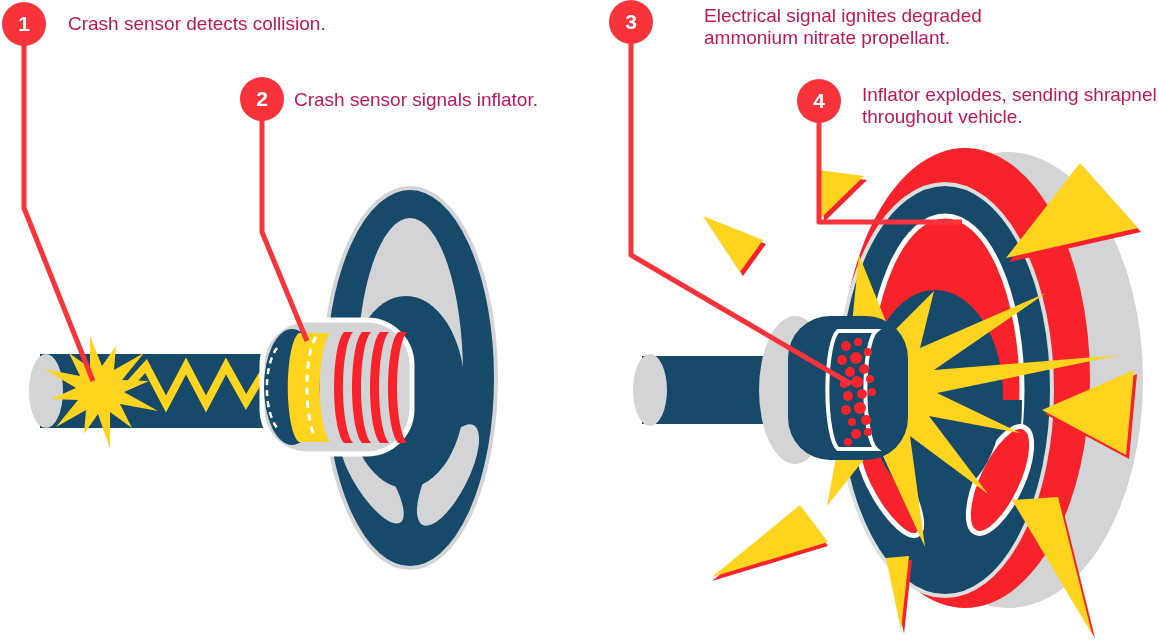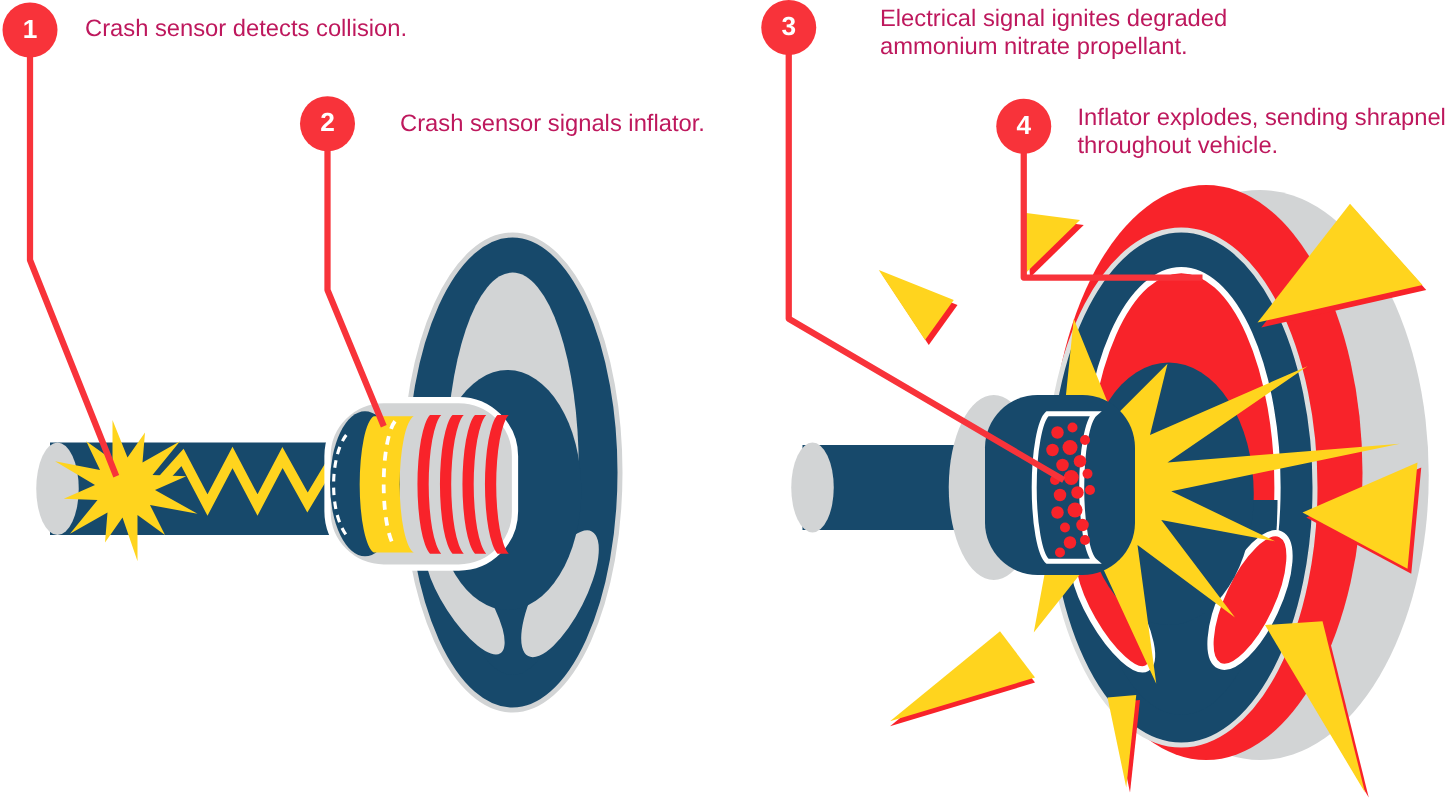--- a/index.html
+++ b/index.html
@@ -26,21 +26,21 @@
   .m3{left:609px;top:0px;}
   .m4{left:797px;top:79px;}
   .step-label{
     position:absolute;
     color:#be185d;
     font-size:19px;
     line-height:1.18;
     z-index:3;
   }
   .l1{left:68px;top:13px;white-space:nowrap;}
-  .l2{left:320px;top:89px;white-space:nowrap;}
+  .l2{left:294px;top:89px;white-space:nowrap;}
   .l3{left:704px;top:5px;width:300px;}
   .l4{left:862px;top:84px;width:322px;}
 </style>
 </head>
 <body>
 
 <div class="stage">
 
   <svg class="art" width="1159" height="643" viewBox="0 0 1159 643">
 

